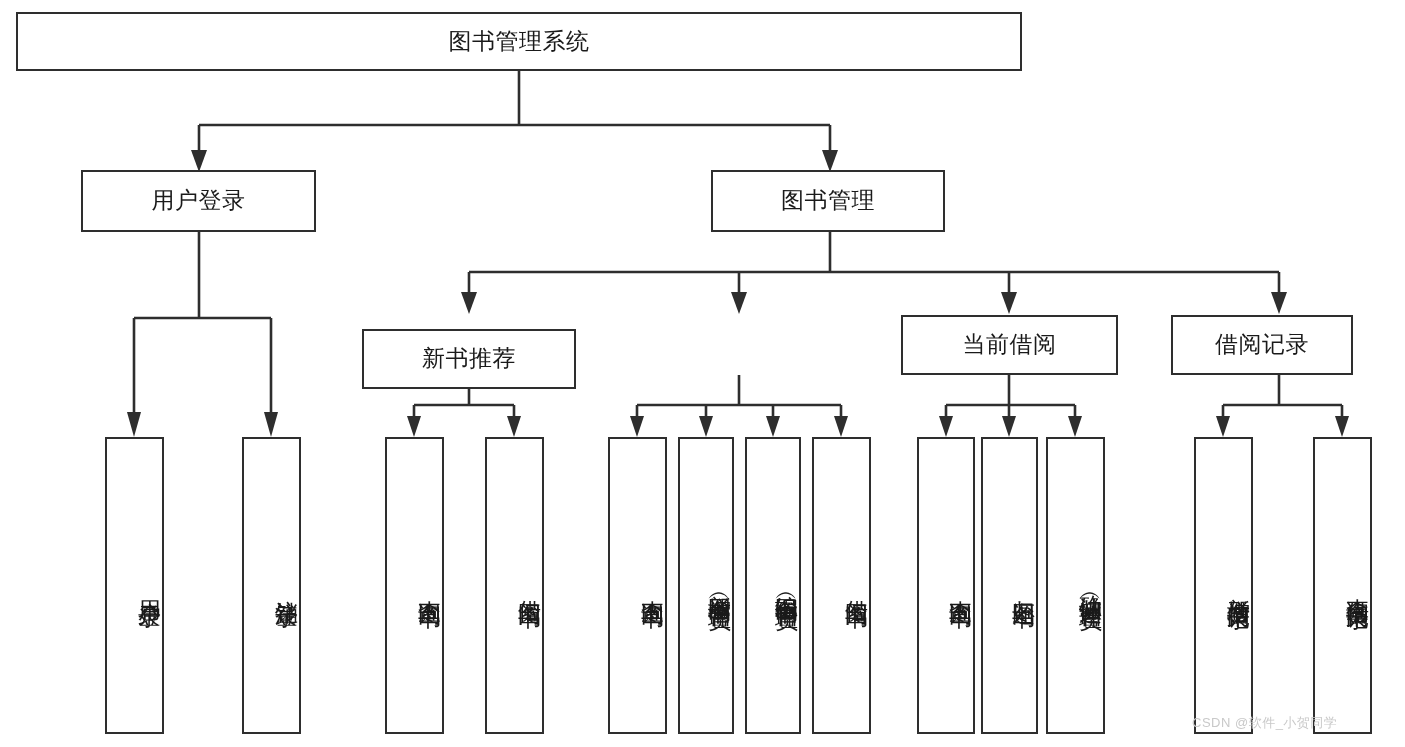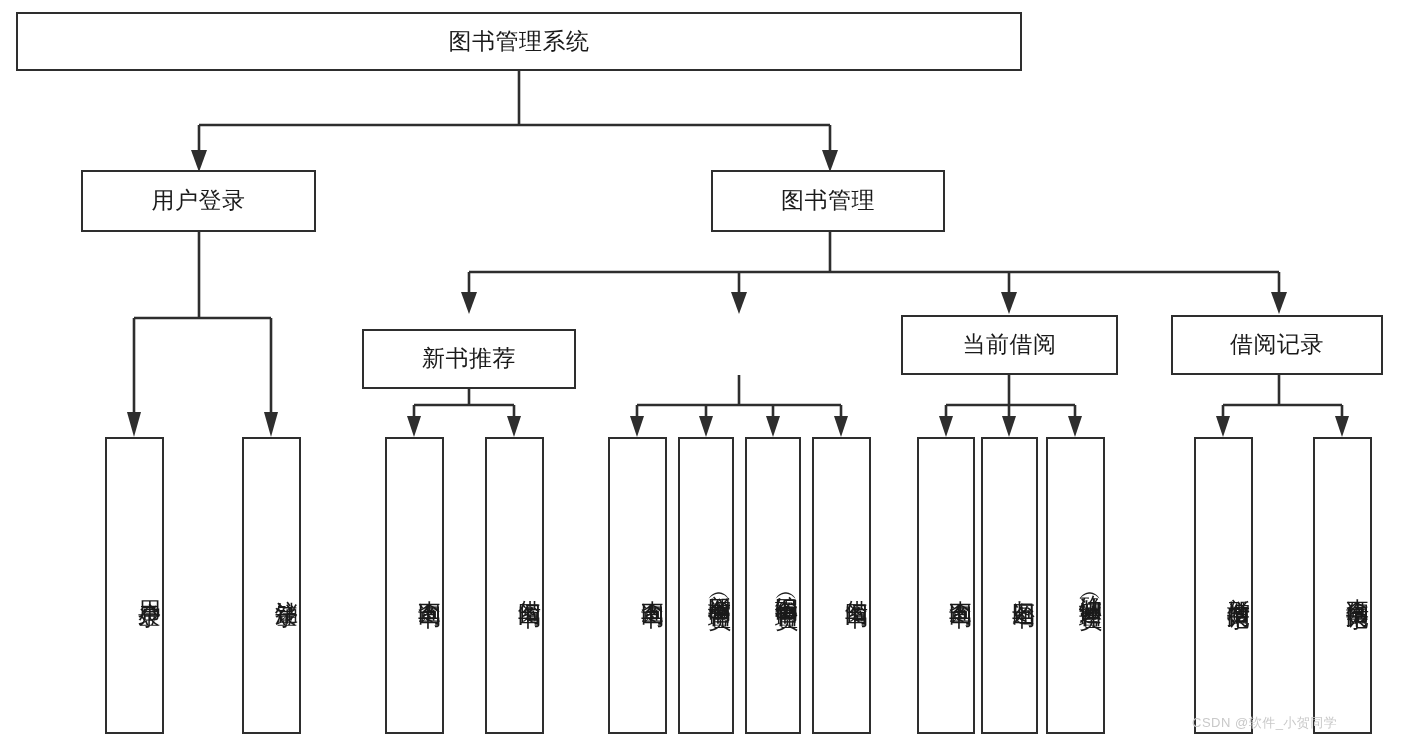--- a/index.html
+++ b/index.html
@@ -159,21 +159,21 @@
 
   <div class="node h" style="left:362px;top:315px;width:214px;height:60px;margin-top:14px;">
     <span>新书推荐</span>
   </div>
 
 
   <div class="node h" style="left:901px;top:315px;width:217px;height:60px;">
     <span>当前借阅</span>
   </div>
 
-  <div class="node h" style="left:1171px;top:315px;width:212px;height:60px;">
+  <div class="node h" style="left:1171px;top:315px;width:182px;height:60px;">
     <span>借阅记录</span>
   </div>
 
   <div class="node v" style="left:105px;top:437px;width:59px;height:297px;">
     <span>用户登录</span>
   </div>
 
   <div class="node v" style="left:242px;top:437px;width:59px;height:297px;">
     <span>注销登录</span>
   </div>

